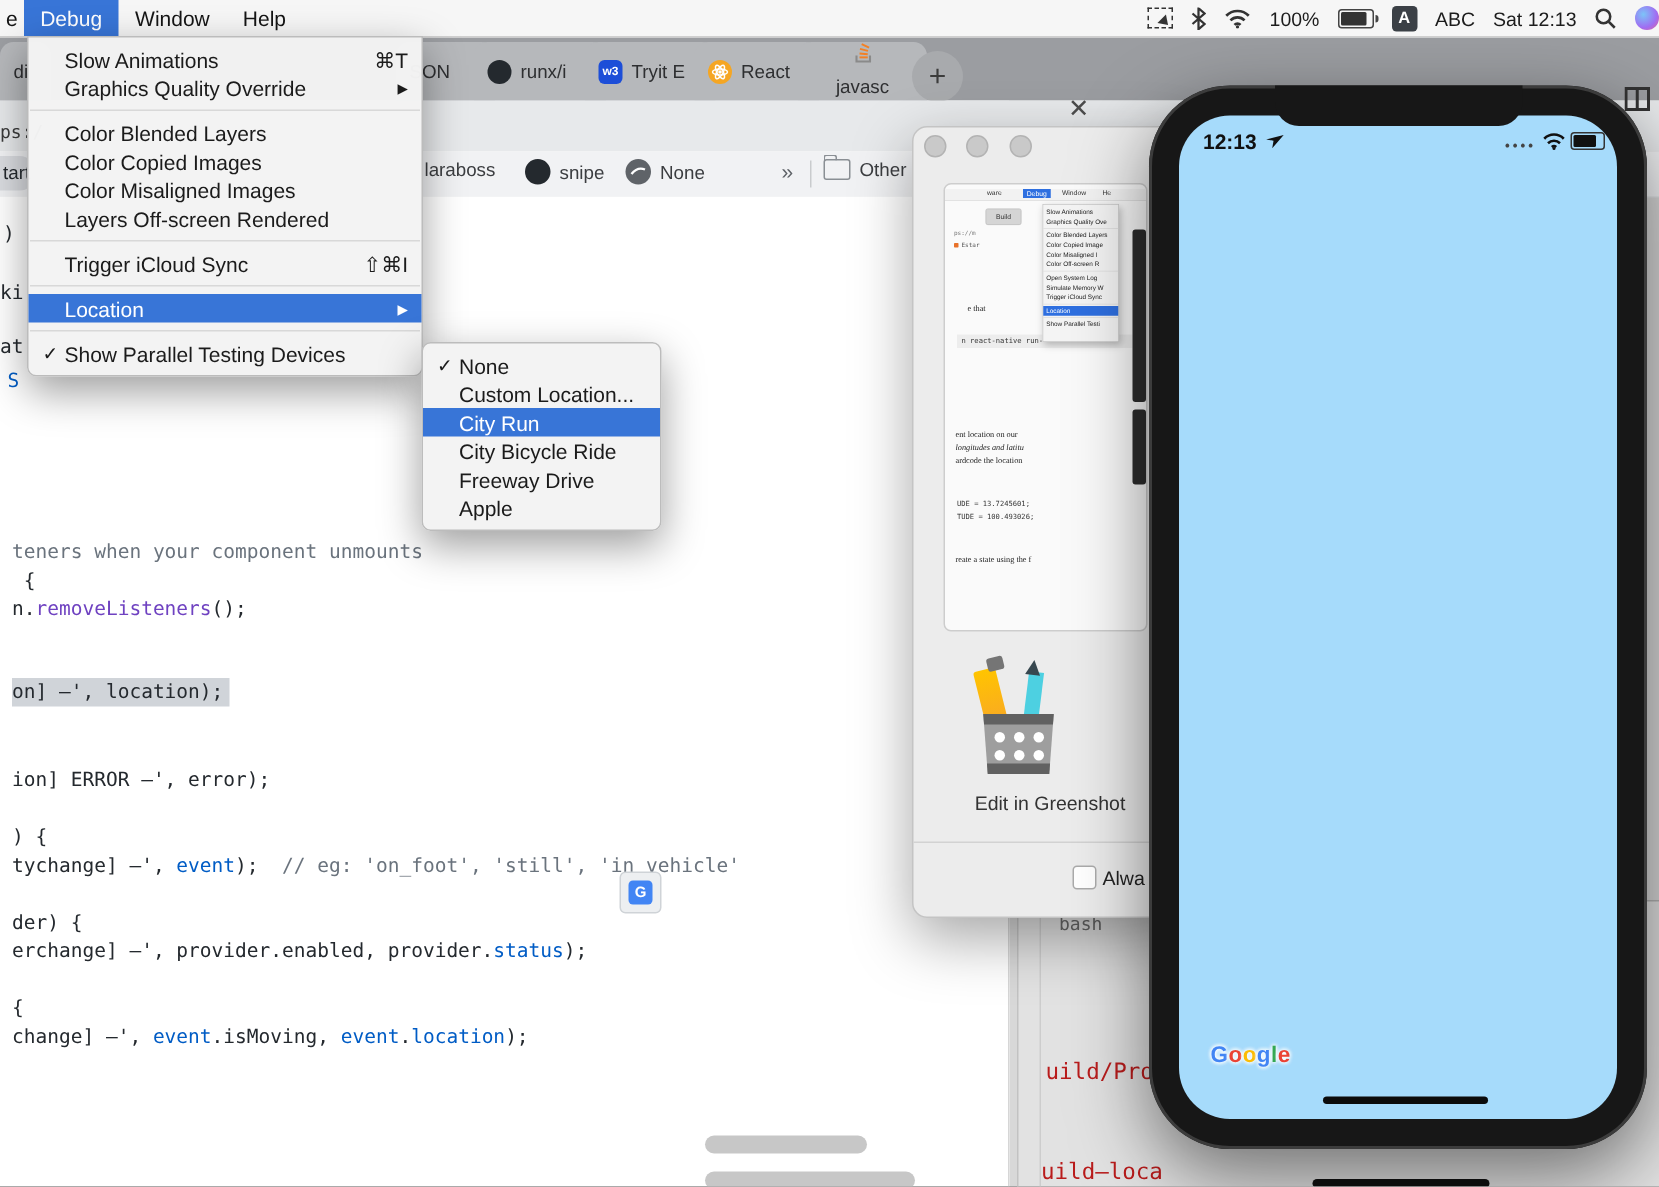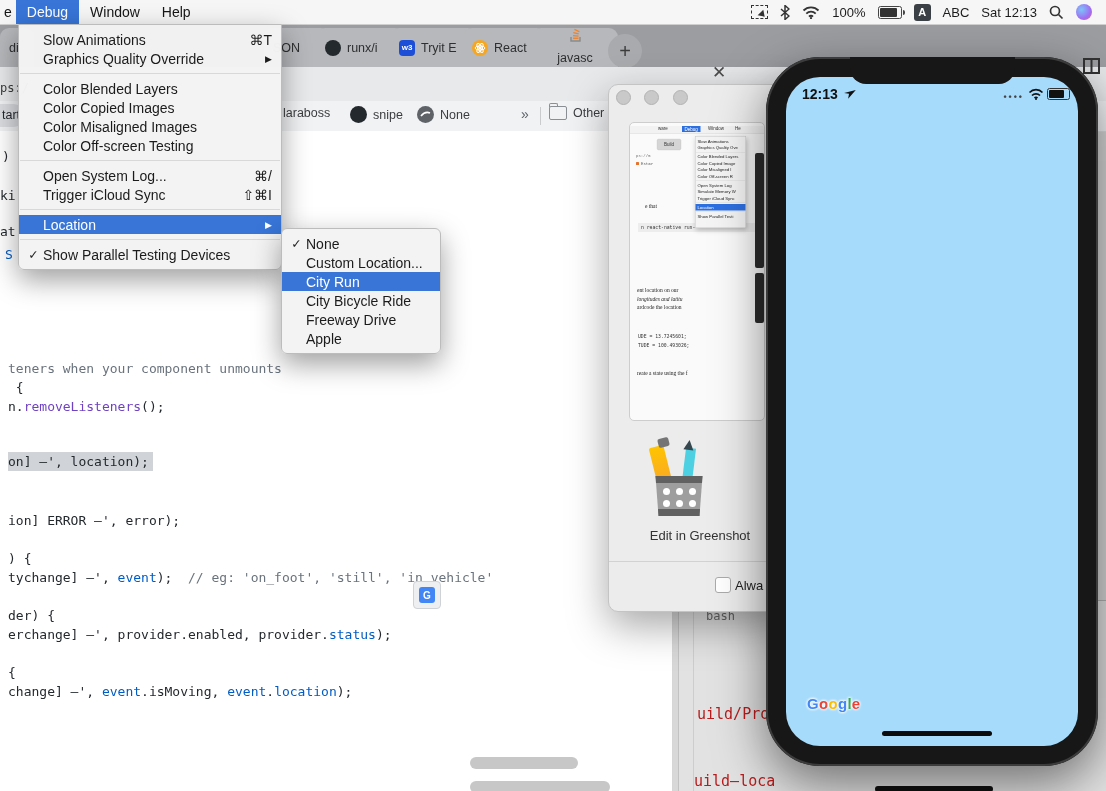--- a/index.html
+++ b/index.html
@@ -5,21 +5,21 @@
   html,body{margin:0;padding:0;background:#555;}
   #screen{position:relative;width:1106px;height:791px;overflow:hidden;background:#fff;
           font-family:"Liberation Sans",sans-serif;-webkit-font-smoothing:antialiased;}
   .pre{white-space:pre;}
 
   
   .menubar{position:absolute;left:0;top:0;width:1106px;height:24px;background:#f6f6f6;
            border-bottom:1px solid #cfcfcf;display:flex;align-items:center;font-size:14px;color:#151515;z-index:60;}
   .mb-item{height:24px;line-height:24px;padding:0 11px;white-space:nowrap;}
   .mb-item.active{background:#3875d7;color:#fff;}
-  .mb-status{margin-left:auto;display:flex;align-items:center;gap:12px;padding-right:14px;font-size:13px;color:#1c1c1c;}
+  .mb-status{margin-left:auto;display:flex;align-items:center;gap:12px;padding-right:0;font-size:13px;color:#1c1c1c;}
   .badgeA{width:17px;height:17px;background:#3b4046;color:#fff;border-radius:3px;font-size:11px;font-weight:bold;
           display:flex;align-items:center;justify-content:center;}
   .batt{width:22px;height:11px;border:1px solid #444;border-radius:2.5px;position:relative;}
   .batt::after{content:"";position:absolute;left:1px;top:1px;bottom:1px;width:17px;background:#333;border-radius:1px;}
   .batt::before{content:"";position:absolute;right:-4px;top:3px;width:2px;height:5px;background:#444;border-radius:0 2px 2px 0;}
   .capico{width:15px;height:12px;border:1px dashed #333;position:relative;}
   .capico::after{content:"";position:absolute;right:-2px;bottom:-2px;border:4px solid transparent;border-left:6px solid #333;transform:rotate(45deg);}
   .siri{width:16px;height:16px;border-radius:50%;background:radial-gradient(circle at 35% 35%,#7cc4f8,#a06df2 60%,#e8618c);}
 
   
@@ -372,28 +372,23 @@
     <div class="mi">
         <span class="chk"></span>
         <span class="lbl">Color Copied Images</span>
       </div>
     <div class="mi">
         <span class="chk"></span>
         <span class="lbl">Color Misaligned Images</span>
       </div>
     <div class="mi">
         <span class="chk"></span>
-        <span class="lbl">Color Off-screen Testing</span>
+        <span class="lbl">Layers Off-screen Rendered</span>
       </div>
     <div class="msep"></div>
-    <div class="mi">
-        <span class="chk"></span>
-        <span class="lbl">Open System Log...</span>
-        <span class="sc">⌘/</span>
-      </div>
     <div class="mi">
         <span class="chk"></span>
         <span class="lbl">Trigger iCloud Sync</span>
         <span class="sc">⇧⌘I</span>
       </div>
     <div class="msep"></div>
     <div class="mi hl">
         <span class="chk"></span>
         <span class="lbl">Location</span>
         <span class="arr">▶</span>

